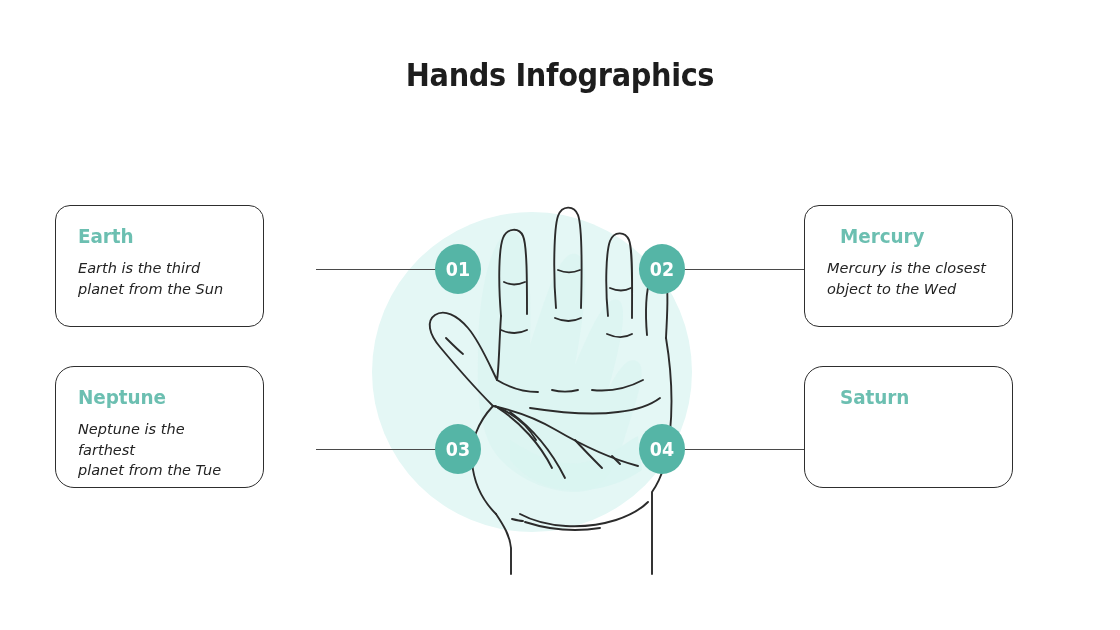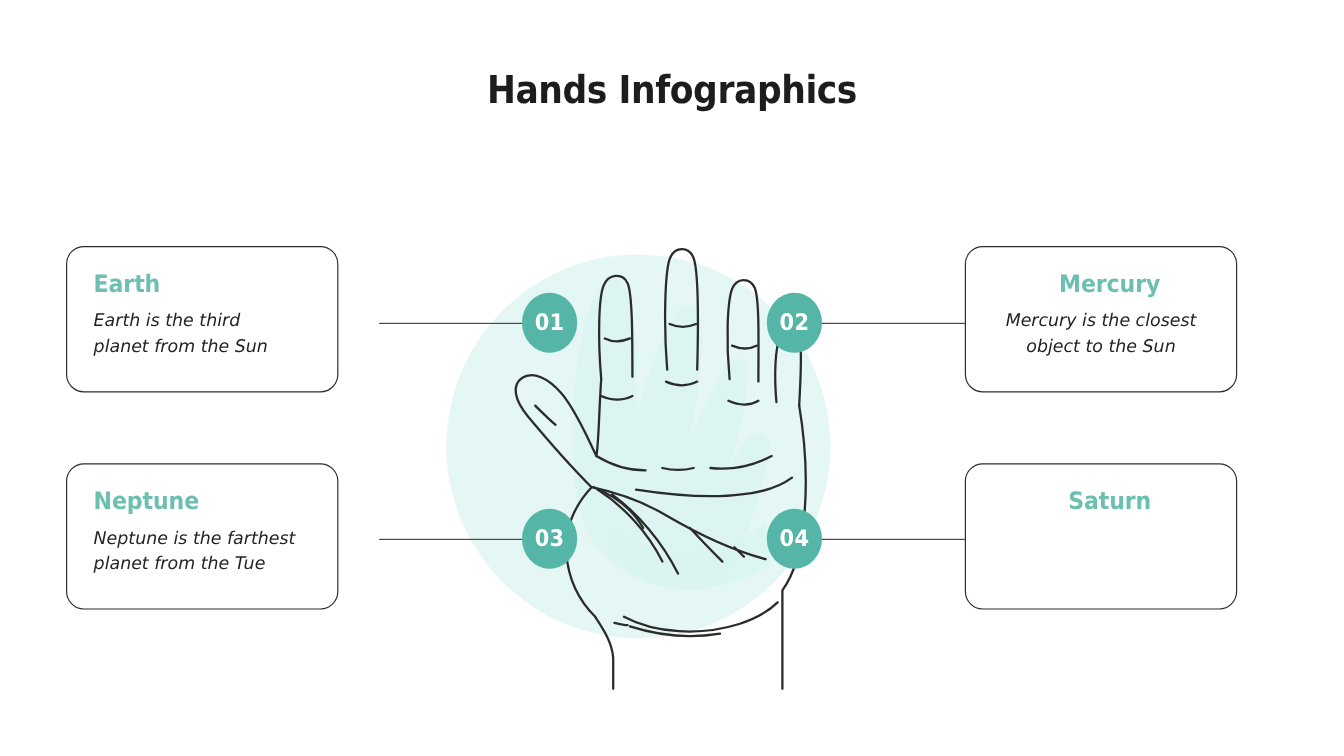--- a/index.html
+++ b/index.html
@@ -73,34 +73,34 @@
   }
   .circ-1 { left: 433px; top: 244px; }
   .circ-2 { left: 637px; top: 244px; }
   .circ-3 { left: 433px; top: 424px; }
   .circ-4 { left: 637px; top: 424px; }
 
   
   .card {
     position: absolute;
     box-sizing: border-box;
-    width: 227px;
+    width: 209px;
     height: 122px;
     border: 1.5px solid #2e2e2e;
     border-radius: 15px;
     background: #ffffff;
     padding: 20px 22px 0 22px;
   }
   .card-left  { left: 55px; }
   .card-right { left: 804px; }
   .card-row-top { top: 205px; }
-  .card-row-bot { top: 386px; }
+  .card-row-bot { top: 366px; border-radius: 19px; }
 
   .card.align-left  { text-align: left; }
-  .card.align-right { text-align: center; }
+  .card.align-right { text-align: left; }
 
   .card-heading {
     font-size: 20px;
     font-weight: 700;
     color: #6cbfb1;
     letter-spacing: -0.1px;
     line-height: 1.05;
     transform: scaleX(0.92);
     transform-origin: left center;
   }
@@ -209,21 +209,21 @@
 
 <div class="card card-left card-row-top align-left">
   <div class="card-heading">Earth</div>
   <div class="card-body">Earth is the third
 planet from the Sun</div>
 </div>
 
 <div class="card card-right card-row-top align-right">
   <div class="card-heading">Mercury</div>
   <div class="card-body">Mercury is the closest
-object to the Sun</div>
+object to the Wed</div>
 </div>
 
 <div class="card card-left card-row-bot align-left">
   <div class="card-heading">Neptune</div>
   <div class="card-body">Neptune is the farthest
 planet from the Tue</div>
 </div>
 
 <div class="card card-right card-row-bot align-right">
   <div class="card-heading">Saturn</div>

